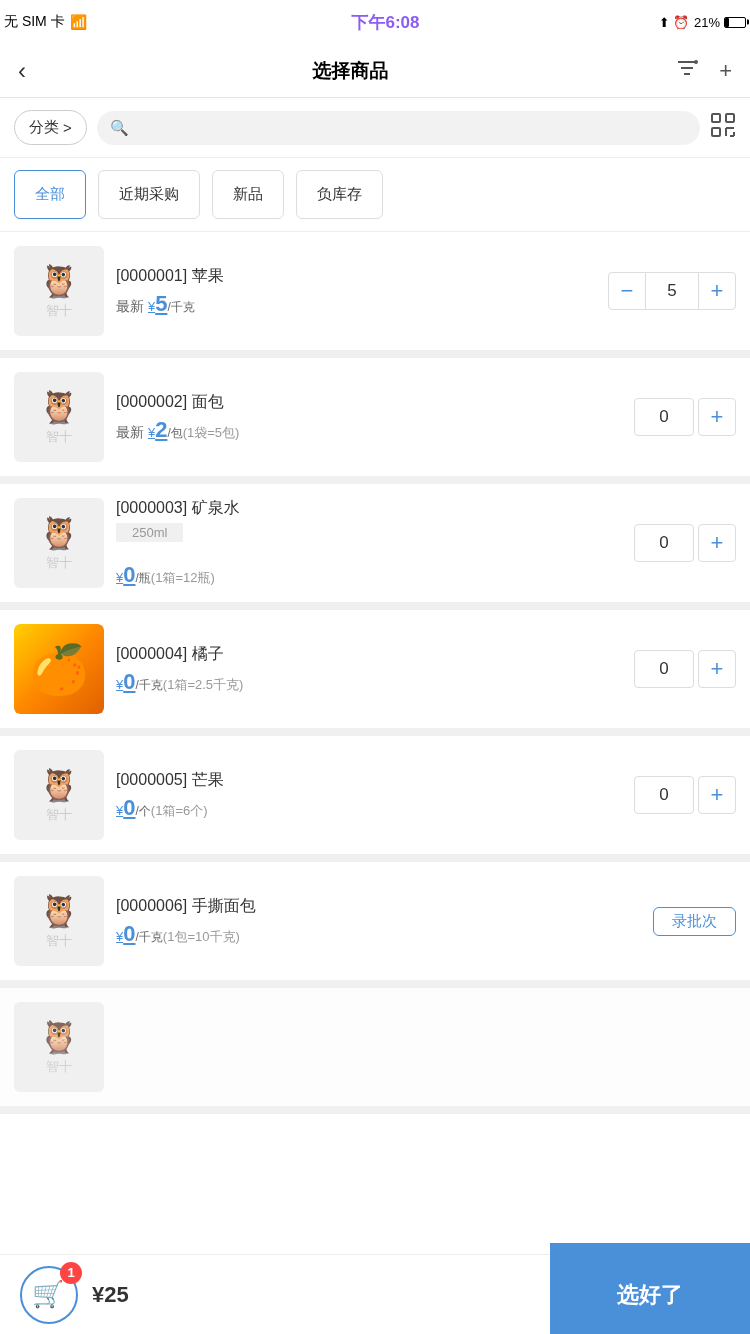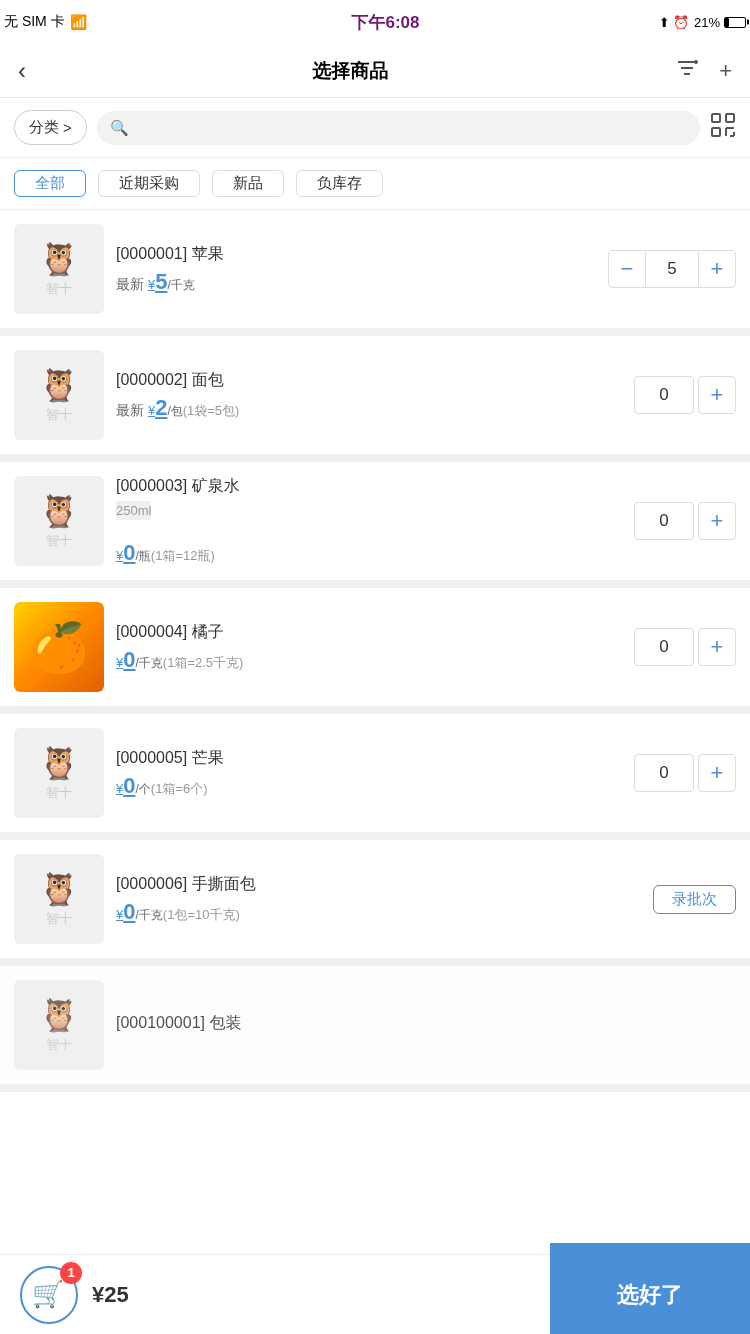--- a/index.html
+++ b/index.html
@@ -17,21 +17,21 @@
       height: 44px;
       background: #fff;
       display: flex;
       align-items: center;
       justify-content: space-between;
       padding: 0 4px;
       font-size: 15px;
       font-weight: 500;
     }
     .status-left { font-size: 14px; color: #000; display: flex; align-items: center; gap: 6px; }
-    .status-center { font-size: 17px; font-weight: 600; color: #701a75; margin-left: 24px; }
+    .status-center { font-size: 17px; font-weight: 600; color: #8b5cf6; margin-left: 24px; }
     .status-right { display: flex; align-items: center; gap: 4px; font-size: 13px; color: #000; }
     .wifi-icon { font-size: 14px; }
     .battery-icon {
       display: inline-block;
       width: 22px; height: 11px;
       border: 1.5px solid #000;
       border-radius: 2px;
       position: relative;
       vertical-align: middle;
     }
@@ -108,21 +108,21 @@
 
     
     .tab-bar {
       display: flex;
       padding: 12px 14px;
       gap: 12px;
       background: #fff;
       border-bottom: 1px solid #eee;
     }
     .tab-btn {
-      padding: 3px 20px;
+      padding: 14px 20px;
       border-radius: 6px;
       font-size: 15px;
       border: 1px solid #ddd;
       background: #fff;
       color: #333;
       cursor: pointer;
     }
     .tab-btn.active {
       border-color: #4a90d9;
       color: #4a90d9;
@@ -152,21 +152,21 @@
       width: 100%; height: 100%;
       color: #c0c0c0;
     }
     .owl-icon {
       font-size: 32px; color: #ccc;
       display: block; text-align: center;
     }
     .owl-text { font-size: 13px; color: #ccc; margin-top: 2px; }
     .product-info { flex: 1; min-width: 0; }
     .product-name { font-size: 16px; color: #333; margin-bottom: 4px; font-weight: 500; }
-    .product-spec { font-size: 13px; color: #999; background: #f0f0f0; display: inline-block; padding: 2px 0; border-radius: 1px; margin-bottom: 16px; }
+    .product-spec { font-size: 13px; color: #999; background: #f0f0f0; display: inline-block; padding: 2px 16px; border-radius: 1px; margin-bottom: 16px; }
     .product-price {
       font-size: 14px; color: #666;
     }
     .product-price .price-prefix { color: #666; }
     .product-price .price-symbol { color: #4a90d9; font-size: 13px; text-decoration: underline; }
     .product-price .price-num { color: #4a90d9; font-size: 22px; font-weight: 700; text-decoration: underline; }
     .product-price .price-unit { color: #666; font-size: 12px; }
     .product-price .price-pack { color: #999; font-size: 13px; }
 
     
@@ -445,23 +445,20 @@
     </div>
   </div>
 
   <div class="product-item" style="margin-bottom:80px;opacity:0.85;">
     <div class="product-thumb">
       <div class="product-thumb-placeholder">
         <span class="owl-icon">🦉</span>
         <span class="owl-text">智十</span>
       </div>
     </div>
-    <div class="product-info">
-      <div class="product-name">[000100001] 包装</div>
-    </div>
   </div>
 
 </div>
 
 <div class="bottom-bar">
   <div class="cart-section">
     <div class="cart-circle">
       <span class="cart-circle-icon">🛒</span>
       <span class="cart-badge">1</span>
     </div>

